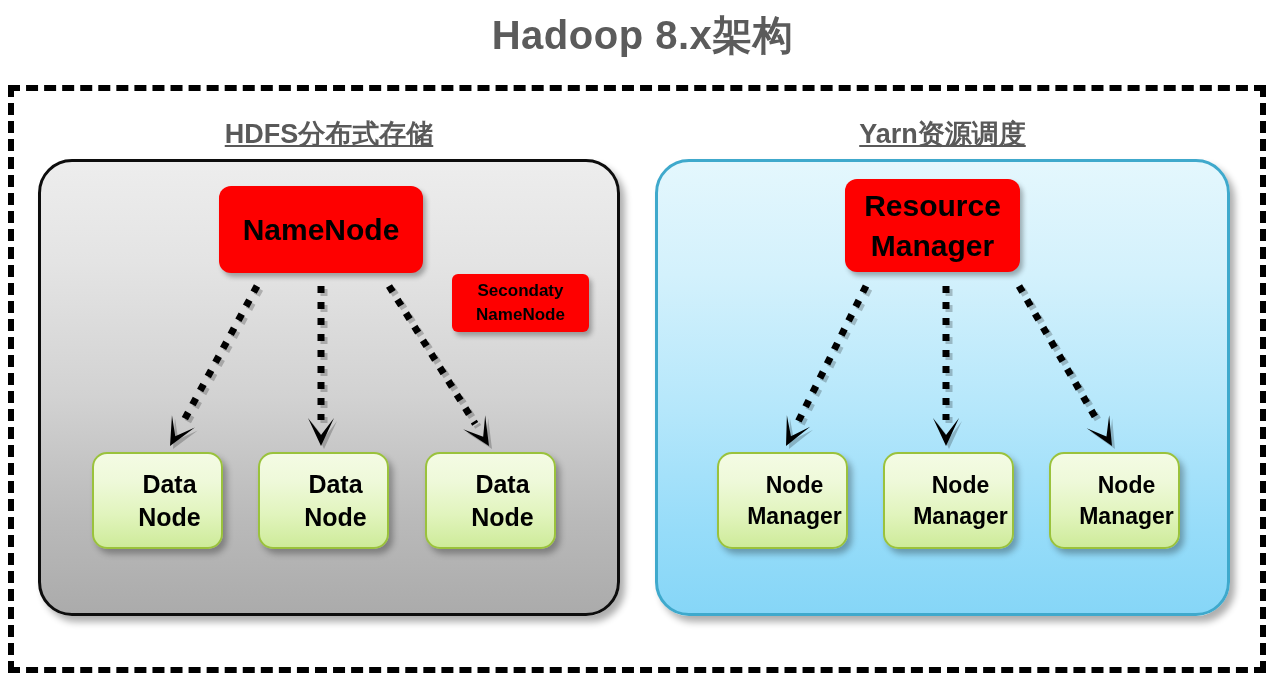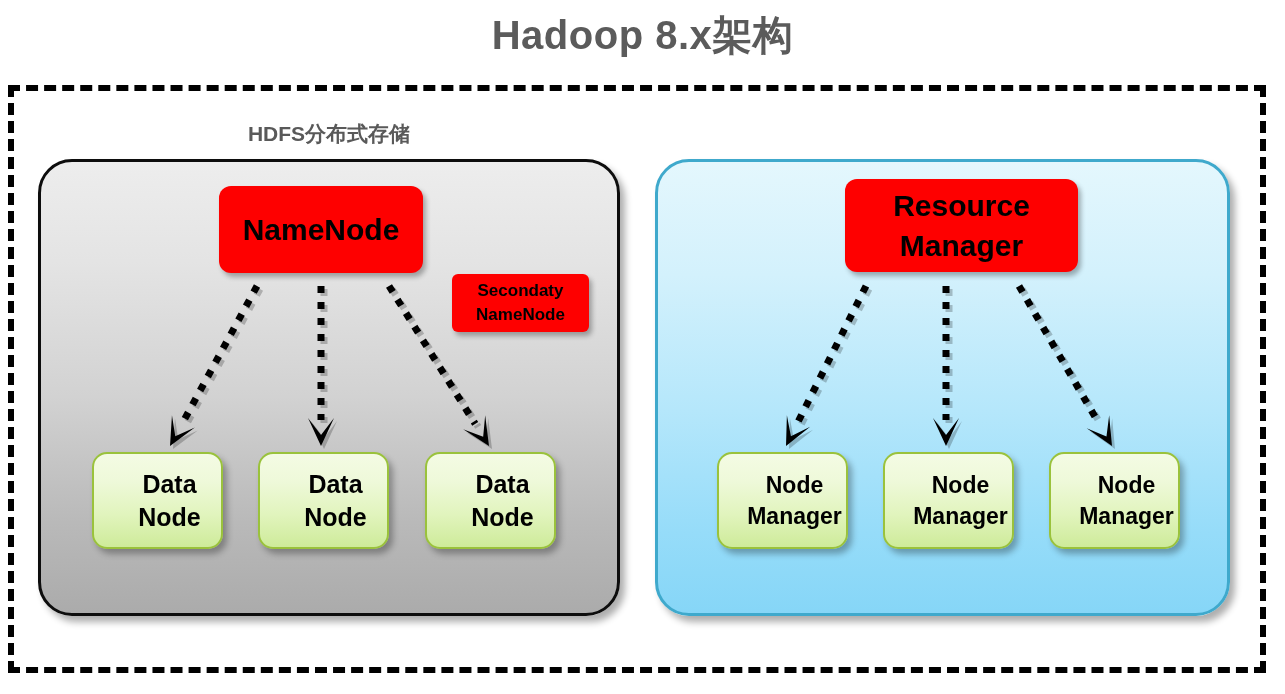--- a/index.html
+++ b/index.html
@@ -45,25 +45,26 @@
     width: 1258px;
     height: 588px;
     border: 6px dashed #000000;
     box-sizing: border-box;
     background: transparent;
   }
 
   
   .section-caption {
     position: absolute;
-    font-size: 21px;
+    font-size: 27px;
     font-weight: bold;
     color: #595959;
     white-space: nowrap;
     line-height: 32px;
+    text-decoration: underline;
   }
   #caption-hdfs { left: 38px; top: 118px; width: 582px; text-align: center; }
   #caption-yarn { left: 655px; top: 118px; width: 575px; text-align: center; }
 
   
   .panel {
     position: absolute;
     border-radius: 34px;
     box-sizing: border-box;
     box-shadow: 5px 6px 7px rgba(0,0,0,0.32);
@@ -113,21 +114,21 @@
     top: 274px;
     width: 137px;
     height: 58px;
     font-size: 17px;
     line-height: 24px;
     border-radius: 6px;
   }
   #box-resourcemanager {
     left: 845px;
     top: 179px;
-    width: 233px;
+    width: 175px;
     height: 93px;
     font-size: 30px;
     line-height: 40px;
   }
   .red-box .line { display: block; }
 
   
   .green-box {
     position: absolute;
     width: 131px;
@@ -194,20 +195,21 @@
   </div>
   <div class="green-box" id="dn-1">
     <span class="line">Data</span>
     <span class="line">Node</span>
   </div>
   <div class="green-box" id="dn-2">
     <span class="line">Data</span>
     <span class="line">Node</span>
   </div>
 
+  <div class="section-caption" id="caption-yarn">Yarn资源调度</div>
   <div class="panel" id="panel-yarn"></div>
 
   <div class="red-box" id="box-resourcemanager">
     <span class="line">Resource</span>
     <span class="line">Manager</span>
   </div>
 
   <div class="green-box nm" id="nm-0">
     <span class="line">Node</span>
     <span class="line">Manager</span>

